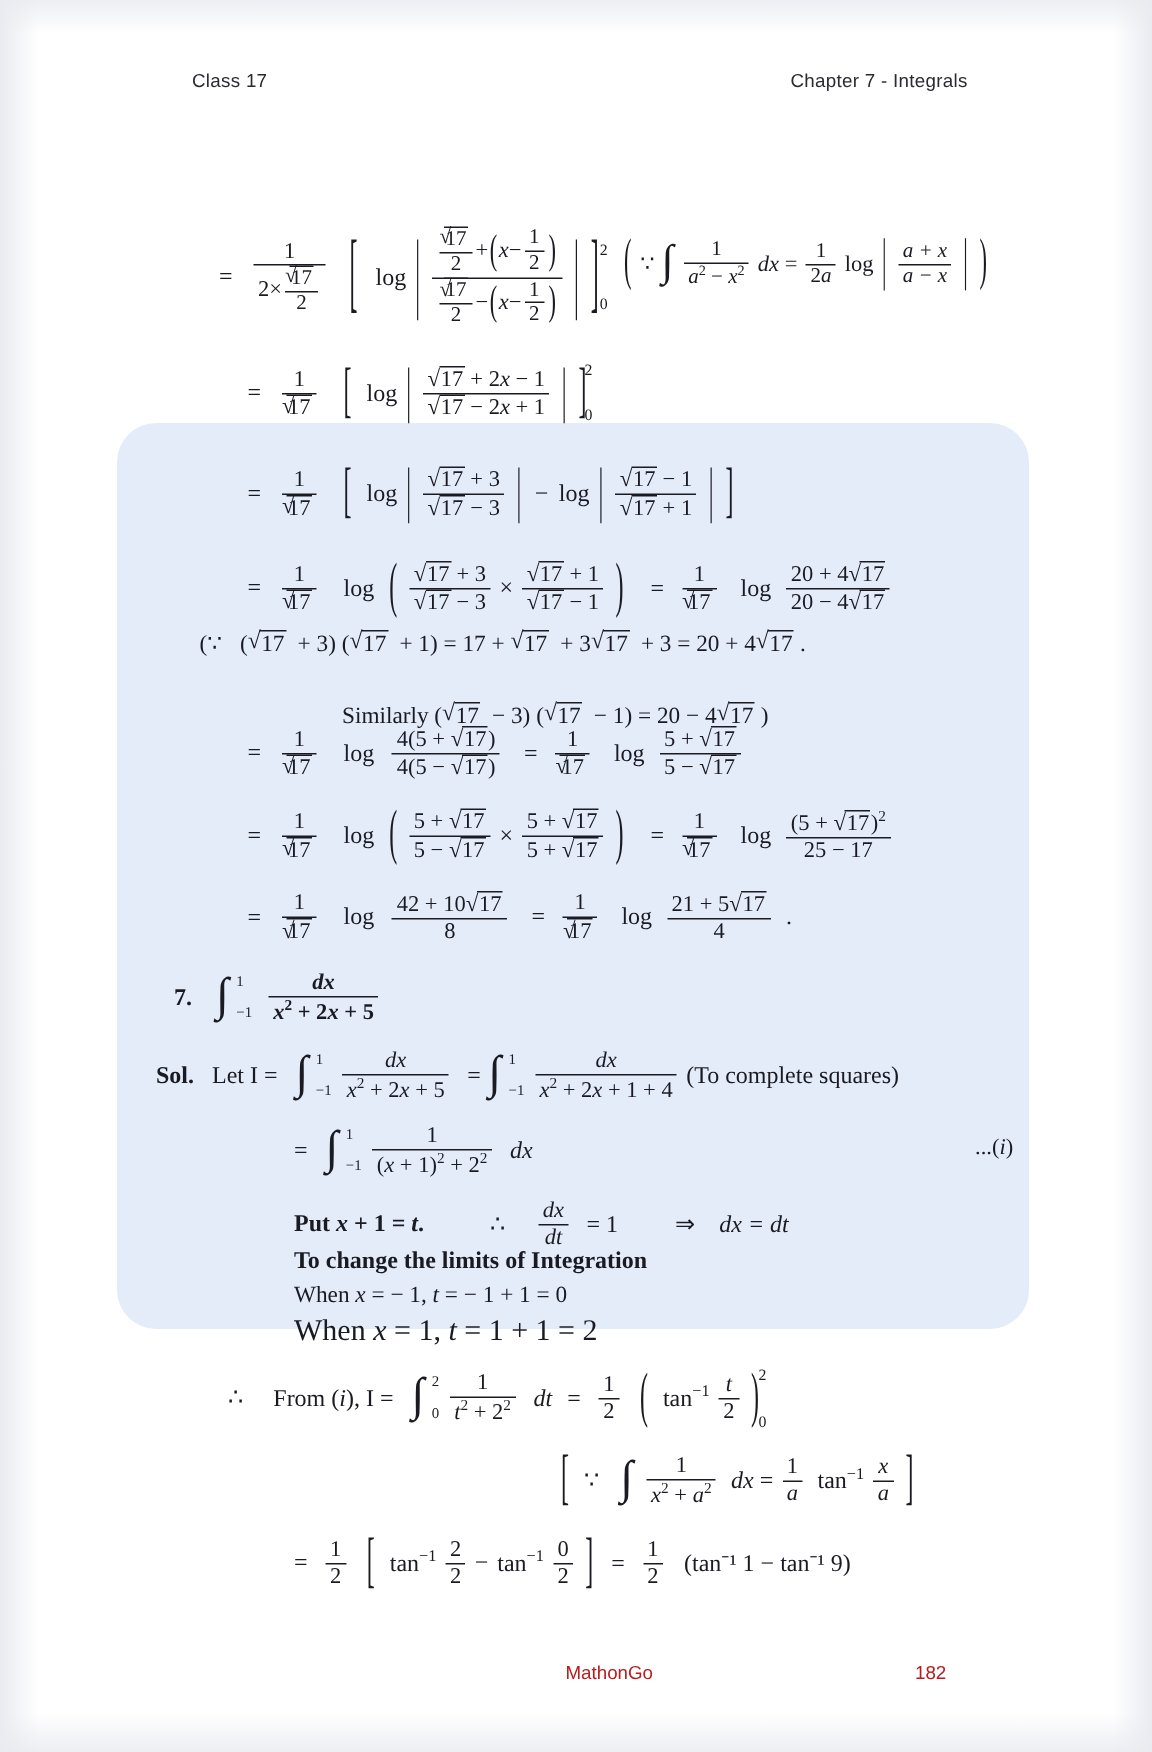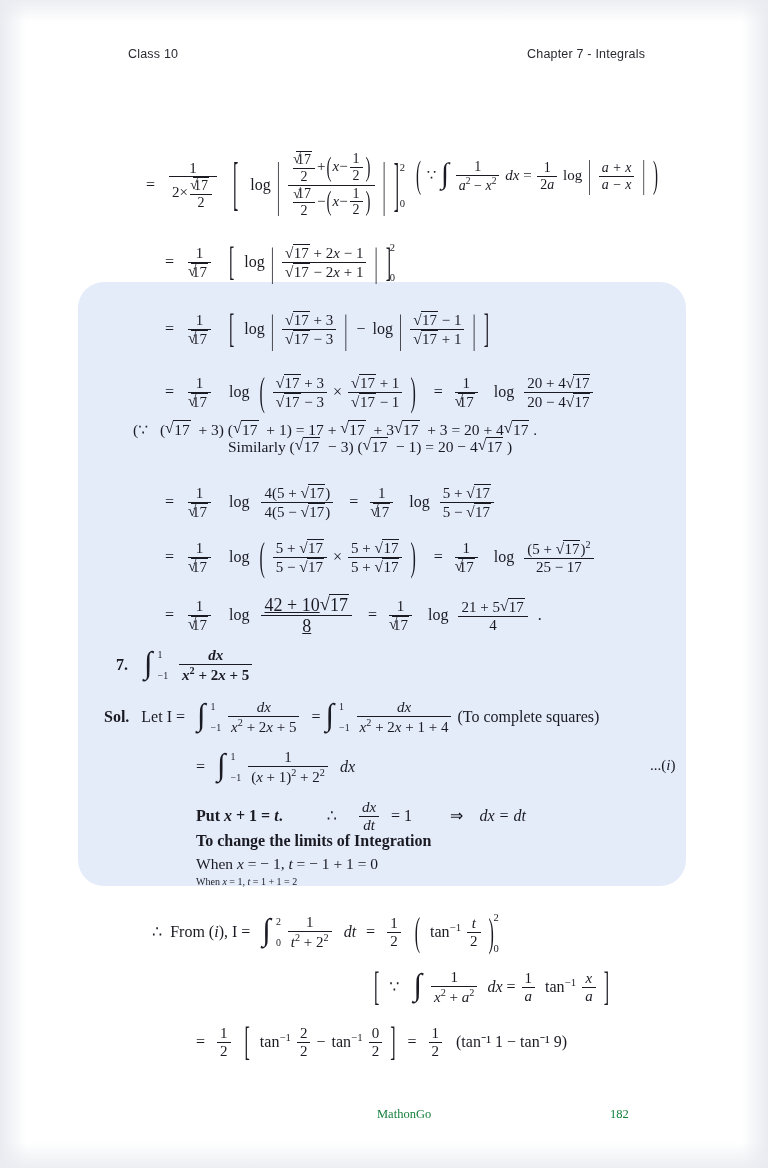--- a/index.html
+++ b/index.html
@@ -54,23 +54,23 @@
     position: absolute; top: 47px;
     font-family: "Liberation Sans", sans-serif;
     font-size: 12.5px;
     color: #2a2a30;
     letter-spacing: .2px;
   }
   .hdr-left { left: 128px; }
   .hdr-right { left: 527px; }
   .ftr {
     position: absolute; bottom: 46px;
-    font-family: Liberation Serif, serif;
+    font-family: Liberation Sans, sans-serif;
     font-size: 12.5px;
-    color: #15803d;
+    color: #b91c1c;
   }
   .ftr-center { left: 377px; }
   .ftr-right { left: 610px; }
 
   
   .line { position: absolute; white-space: nowrap; }
   .mi { font-style: italic; }
   .mb { font-weight: bold; }
   .mbi { font-weight: bold; font-style: italic; }
 
@@ -155,21 +155,21 @@
     <g fill="#eef3fb">
       <path d="M20 160 L70 20 L90 20 L40 160 Z"></path>
       <path d="M60 160 L110 20 L130 20 L80 160 Z"></path>
       <path d="M100 160 L150 20 L170 20 L120 160 Z"></path>
       <circle cx="120" cy="150" r="22"></circle>
     </g>
   </svg>
 
   <div class="highlight"></div>
 
-  <div class="hdr hdr-left">Class 10</div>
+  <div class="hdr hdr-left">Class 17</div>
   <div class="hdr hdr-right">Chapter 7 - Integrals</div>
 
   <div class="content">
 
     <div class="line" style="left:146px; top:152px; font-size:16px;">
       <span>=</span>
       <span class="frac" style="font-size:15px; margin-left:10px;">
         <span class="num">1</span>
         <span class="den">
           <span>2×</span><span class="frac" style="font-size:14px;"><span class="num sqrt"><span class="rad">17</span></span><span class="den">2</span></span>
@@ -284,21 +284,21 @@
         <span class="num">20 + 4<span class="sqrt"><span class="rad">17</span></span></span>
         <span class="den">20 − 4<span class="sqrt"><span class="rad">17</span></span></span>
       </span>
     </div>
 
     <div class="line" style="left:133px; top:420px; font-size:15.5px;">
       <span>(</span><span>∵</span>
       <span style="margin-left:8px;">(<span class="sqrt"><span class="rad">17</span></span> &nbsp;+ 3) (<span class="sqrt"><span class="rad">17</span></span> &nbsp;+ 1) = 17 + <span class="sqrt"><span class="rad">17</span></span> &nbsp;+ 3<span class="sqrt"><span class="rad">17</span></span> &nbsp;+ 3 = 20 + 4<span class="sqrt"><span class="rad">17</span></span> .</span>
     </div>
 
-    <div class="line" style="left:228px; top:437px; font-size:15.5px;">
+    <div class="line" style="left:228px; top:468px; font-size:15.5px;">
       <span>Similarly (<span class="sqrt"><span class="rad">17</span></span> &nbsp;− 3) (<span class="sqrt"><span class="rad">17</span></span> &nbsp;− 1) = 20 − 4<span class="sqrt"><span class="rad">17</span></span> )</span>
     </div>
 
     <div class="line" style="left:165px; top:485px; font-size:16px;">
       <span>=</span>
       <span class="frac" style="font-size:15px; margin-left:10px;">
         <span class="num">1</span>
         <span class="den sqrt"><span class="rad">17</span></span>
       </span>
       <span style="margin-left:12px;">log</span>
@@ -348,21 +348,21 @@
       </span>
     </div>
 
     <div class="line" style="left:165px; top:595px; font-size:16px;">
       <span>=</span>
       <span class="frac" style="font-size:15px; margin-left:10px;">
         <span class="num">1</span>
         <span class="den sqrt"><span class="rad">17</span></span>
       </span>
       <span style="margin-left:12px;">log</span>
-      <span class="frac" style="font-size:18px; margin-left:8px;text-decoration:underline;">
+      <span class="frac" style="font-size:15px; margin-left:8px;">
         <span class="num">42 + 10<span class="sqrt"><span class="rad">17</span></span></span>
         <span class="den">8</span>
       </span>
       <span style="margin-left:10px;">=</span>
       <span class="frac" style="font-size:15px; margin-left:8px;">
         <span class="num">1</span>
         <span class="den sqrt"><span class="rad">17</span></span>
       </span>
       <span style="margin-left:10px;">log</span>
       <span class="frac" style="font-size:15px; margin-left:6px;">
@@ -436,27 +436,27 @@
       </span>
       <span style="margin-left:6px;">= 1</span>
       <span style="margin-left:34px;">⇒</span>
       <span class="mi" style="margin-left:12px;">dx = dt</span>
     </div>
 
     <div class="line mb" style="left:196px; top:832px; font-size:16px;">To change the limits of Integration</div>
     <div class="line" style="left:196px; top:855px; font-size:15.5px;">
       <span>When <span class="mi">x</span> = − 1, <span class="mi">t</span> = − 1 + 1 = 0</span>
     </div>
-    <div class="line" style="left:196px; top:876px; font-size:10px;">
+    <div class="line" style="left:196px; top:876px; font-size:20px;">
       <span>When <span class="mi">x</span> = 1, <span class="mi">t</span> = 1 + 1 = 2</span>
     </div>
 
     <div class="line" style="left:152px; top:915px; font-size:16px;">
       <span>∴</span>
-      <span style="margin-left:4px;">From (<span class="mi">i</span>), I =</span>
+      <span style="margin-left:16px;">From (<span class="mi">i</span>), I =</span>
       <span class="intg" style="margin-left:8px;">∫</span>
       <span class="lim">
         <span class="up">2</span>
         <span class="dn">0</span>
       </span>
       <span class="frac" style="font-size:15px;">
         <span class="num">1</span>
         <span class="den"><span class="mi">t</span><span class="sup">2</span> + 2<span class="sup">2</span></span>
       </span>
       <span class="mi" style="margin-left:6px;">dt</span>

